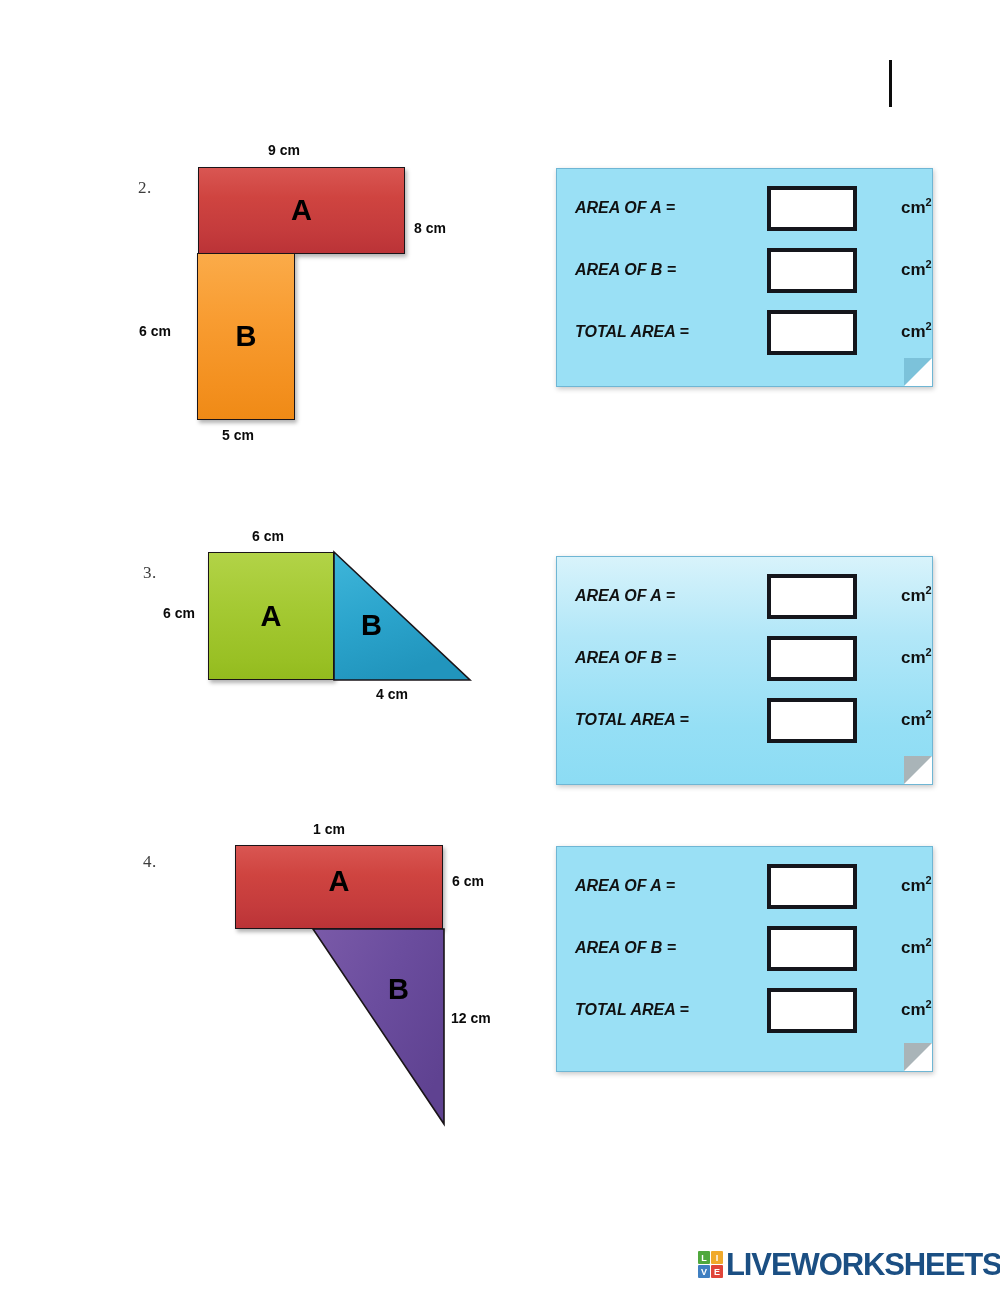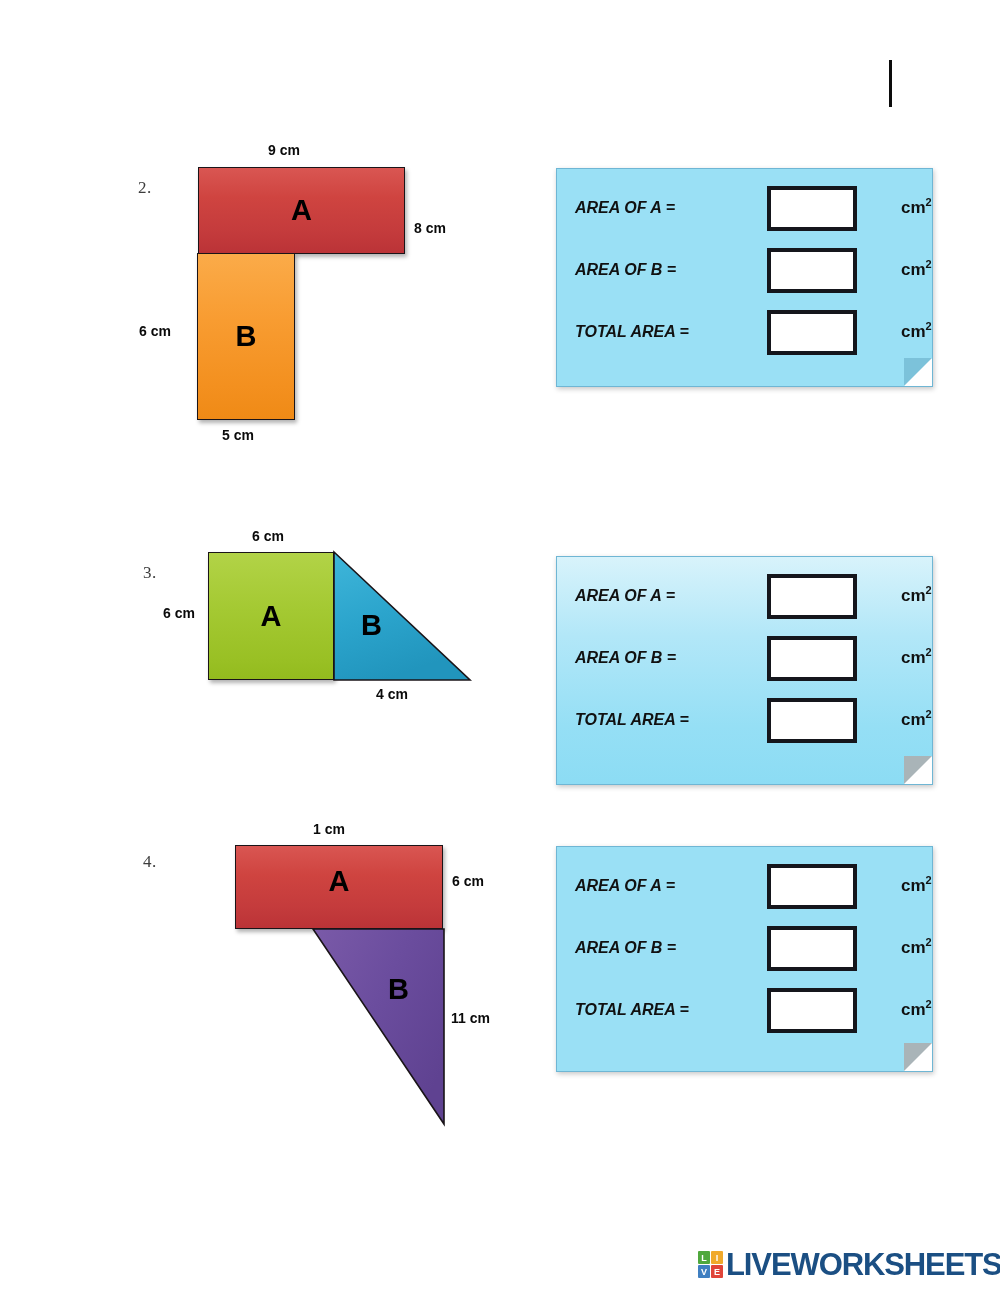--- a/index.html
+++ b/index.html
@@ -290,21 +290,21 @@
     </div>
     <div class="card-fold fold-gray"></div>
   </div>
 
   <div class="qnum" style="left:143px; top:852px;">4.</div>
 
   <div class="shape-layer">
     <div class="dim" style="left:313px; top:821px;">1 cm</div>
     <div class="dim" style="left:452px; top:873px;">6 cm</div>
     <div class="dim" style="left:363px; top:911px;">4 CM</div>
-    <div class="dim" style="left:451px; top:1010px;">11 cm</div>
+    <div class="dim" style="left:451px; top:1010px;">12 cm</div>
 
     <div class="rect-shape rect-red" style="left:235px; top:845px; width:208px; height:84px;">
       <span class="shape-letter" style="position:relative; top:-6px;">A</span>
     </div>
 
     <div class="tri-wrap" style="left:312px; top:928px;">
       <svg width="136" height="200" viewBox="0 0 136 200">
         <defs>
           <linearGradient id="gradPurple" x1="0" y1="0" x2="1" y2="0.7">
             <stop offset="0%" stop-color="#7a5aa8"></stop>

